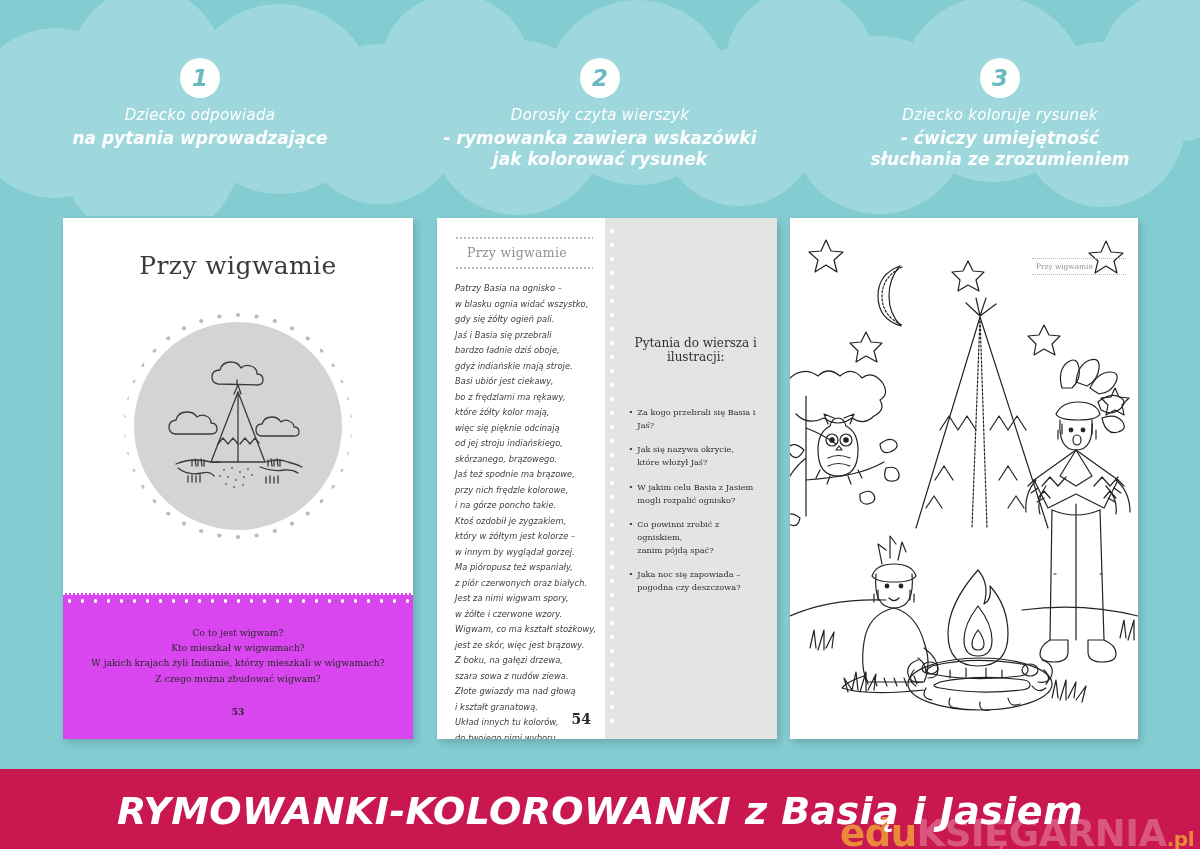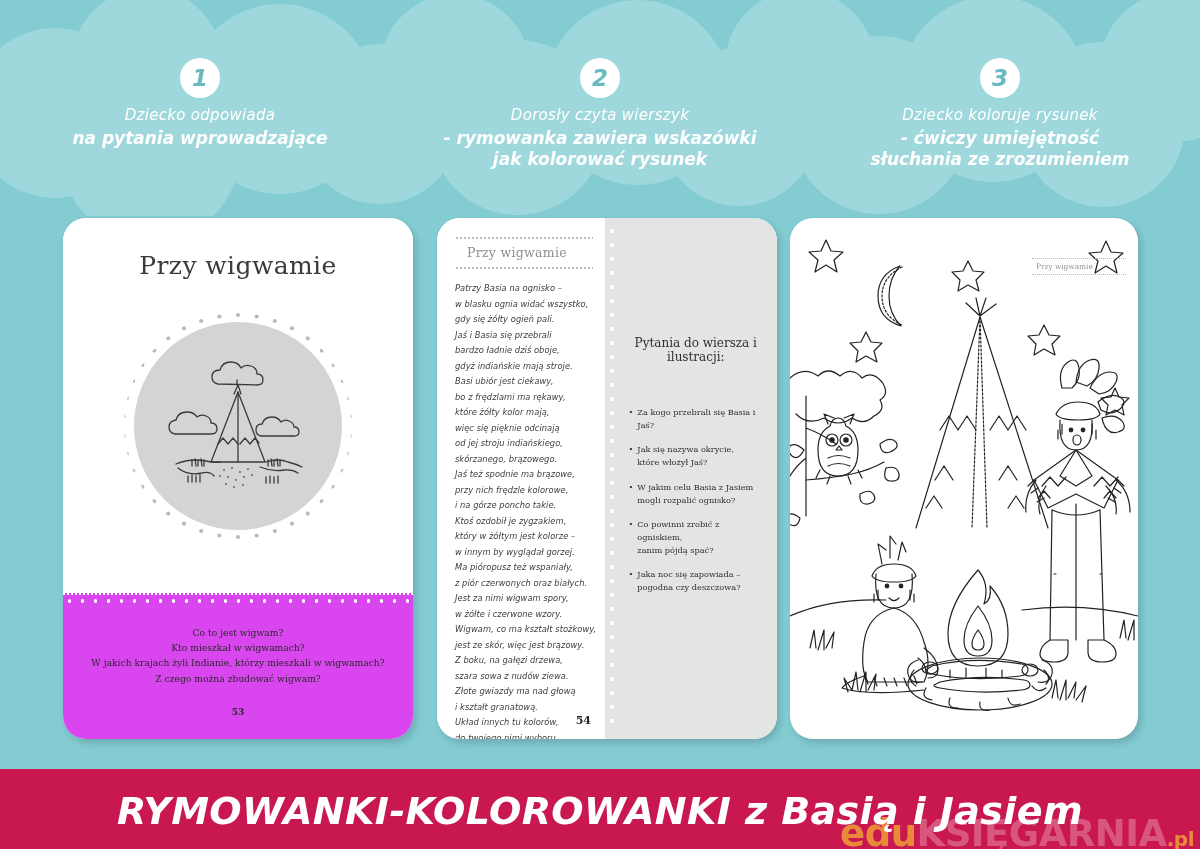--- a/index.html
+++ b/index.html
@@ -82,21 +82,20 @@
     width: 1200px; height: 553px;
     background: #82ccd2;
   }
 
   
   .page {
     position: absolute;
     background: #ffffff;
     box-shadow: 3px 4px 7px rgba(0,0,0,0.16);
     overflow: hidden;
-    border-radius: 23px;
   }
   
   .page-left {
     left: 63px; top: 218px;
     width: 350px; height: 521px;
     display: flex; flex-direction: column;
   }
   .lp-top {
     flex: 1 1 auto;
     position: relative;
@@ -191,21 +190,21 @@
     font-size: 8.3px;
     color: #3c3c3c;
     line-height: 1.87;
     letter-spacing: 0.05px;
   }
   .mp-lines div { white-space: nowrap; font-style: italic; }
   .mp-pageno {
     position: absolute;
     right: 14px; bottom: 12px;
     font-family: "DejaVu Serif", serif;
-    font-size: 11px;
+    font-size: 14px;
     font-weight: bold;
     color: #2a2a2a;
   }
   .mp-gutter {
     width: 13px;
     background: #e3e4e4;
     position: relative;
   }
   .mp-gutter::after {
     content: "";

